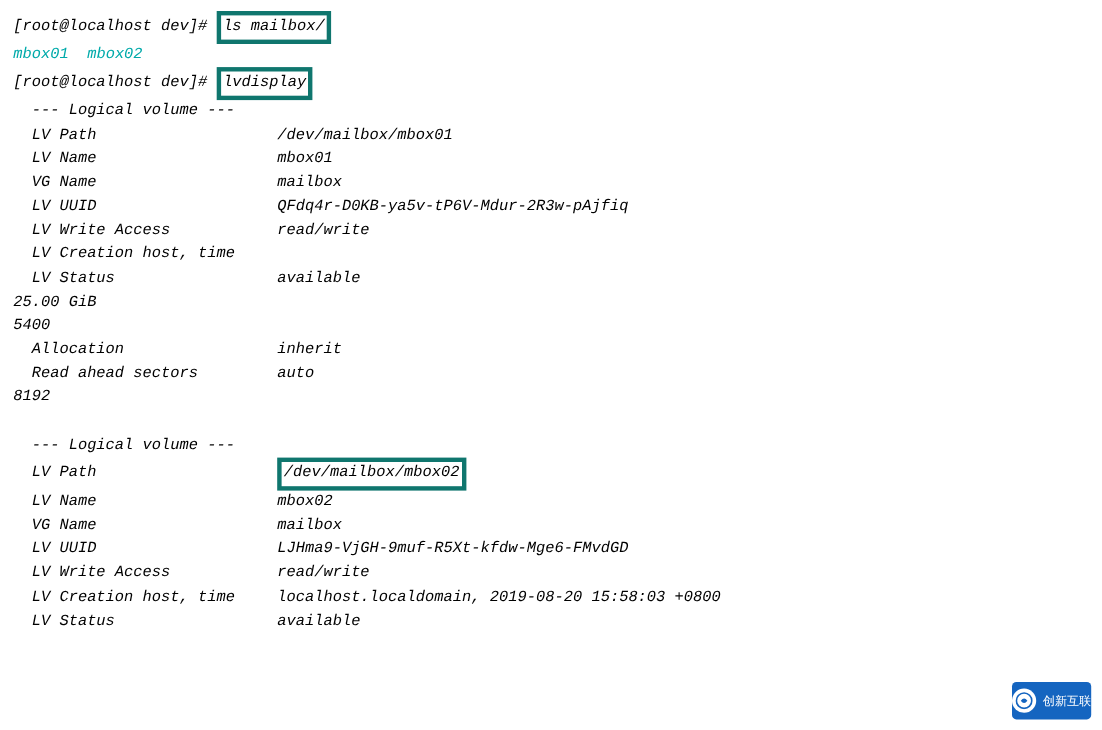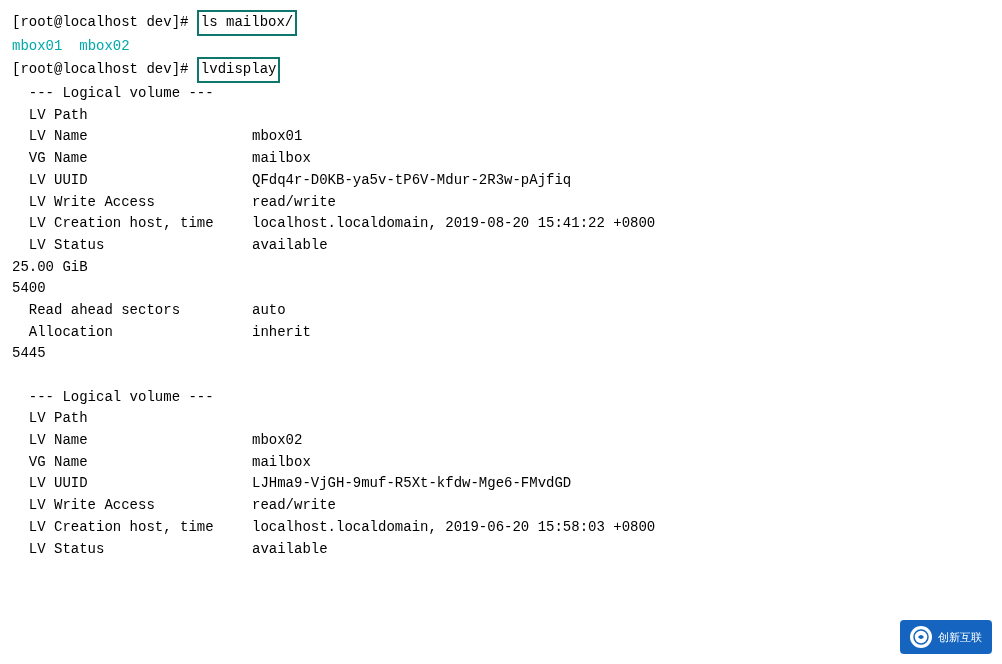--- a/index.html
+++ b/index.html
@@ -13,46 +13,47 @@
       overflow: hidden;
       position: relative;
     }
     .terminal {
       background: #ffffff;
       padding: 10px 12px;
       width: 1002px;
       min-height: 664px;
       color: #000000;
       line-height: 1.55;
+      font-style: italic;
     }
     .line {
       display: flex;
       align-items: baseline;
       white-space: pre;
     }
     .prompt {
       color: #000000;
     }
     .cyan-text {
       color: #00aaaa;
     }
     .highlight-box {
-      border: 2px solid #0f766e;
+      border: 4px solid #0f766e;
       display: inline;
       padding: 0 2px;
     }
     .logo-area {
       position: absolute;
       bottom: 10px;
       right: 10px;
       background: #1565c0;
       color: #ffffff;
       font-family: Liberation Serif, serif;
       font-size: 11px;
-      padding: 6px 10px;
+      padding: 6px 0;
       border-radius: 4px;
       display: flex;
       align-items: center;
       gap: 6px;
     }
     .logo-icon {
       width: 22px;
       height: 22px;
       border-radius: 50%;
       background: #ffffff;
@@ -78,78 +79,78 @@
   </div>
 
   <div class="line">
     <span class="prompt">[root@localhost dev]# </span><span class="highlight-box">lvdisplay</span>
   </div>
 
   <div class="line">
     <span>&nbsp;&nbsp;--- Logical volume ---</span>
   </div>
   <div class="line">
-    <span style="display:inline-block;min-width:240px">&nbsp;&nbsp;LV Path</span>
+    <span style="display:inline-block;min-width:240px">&nbsp;&nbsp;LV Path</span><span>/dev/mailbox/mbox01</span>
   </div>
   <div class="line">
     <span style="display:inline-block;min-width:240px">&nbsp;&nbsp;LV Name</span><span>mbox01</span>
   </div>
   <div class="line">
     <span style="display:inline-block;min-width:240px">&nbsp;&nbsp;VG Name</span><span>mailbox</span>
   </div>
   <div class="line">
     <span style="display:inline-block;min-width:240px">&nbsp;&nbsp;LV UUID</span><span>QFdq4r-D0KB-ya5v-tP6V-Mdur-2R3w-pAjfiq</span>
   </div>
   <div class="line">
     <span style="display:inline-block;min-width:240px">&nbsp;&nbsp;LV Write Access</span><span>read/write</span>
   </div>
   <div class="line">
-    <span style="display:inline-block;min-width:240px">&nbsp;&nbsp;LV Creation host, time</span><span>localhost.localdomain, 2019-08-20 15:41:22 +0800</span>
+    <span style="display:inline-block;min-width:240px">&nbsp;&nbsp;LV Creation host, time</span>
   </div>
   <div class="line">
     <span style="display:inline-block;min-width:240px">&nbsp;&nbsp;LV Status</span><span>available</span>
   </div>
   <div class="line">
     <span>25.00 GiB</span>
   </div>
   <div class="line">
     <span>5400</span>
   </div>
   <div class="line">
+    <span style="display:inline-block;min-width:240px">&nbsp;&nbsp;Allocation</span><span>inherit</span>
+  </div>
+  <div class="line">
     <span style="display:inline-block;min-width:240px">&nbsp;&nbsp;Read ahead sectors</span><span>auto</span>
   </div>
   <div class="line">
-    <span style="display:inline-block;min-width:240px">&nbsp;&nbsp;Allocation</span><span>inherit</span>
-  </div>
-  <div class="line">
-    <span>5445</span>
+    <span>8192</span>
   </div>
 
   <div class="line">&nbsp;</div>
 
   <div class="line">
     <span>&nbsp;&nbsp;--- Logical volume ---</span>
   </div>
   <div class="line">
-    <span style="display:inline-block;min-width:240px">&nbsp;&nbsp;LV Path</span>
+    <span style="display:inline-block;min-width:240px">&nbsp;&nbsp;LV Path</span><span class="highlight-box">/dev/mailbox/mbox02</span>
   </div>
   <div class="line">
     <span style="display:inline-block;min-width:240px">&nbsp;&nbsp;LV Name</span><span>mbox02</span>
   </div>
   <div class="line">
     <span style="display:inline-block;min-width:240px">&nbsp;&nbsp;VG Name</span><span>mailbox</span>
   </div>
   <div class="line">
     <span style="display:inline-block;min-width:240px">&nbsp;&nbsp;LV UUID</span><span>LJHma9-VjGH-9muf-R5Xt-kfdw-Mge6-FMvdGD</span>
   </div>
   <div class="line">
     <span style="display:inline-block;min-width:240px">&nbsp;&nbsp;LV Write Access</span><span>read/write</span>
   </div>
   <div class="line">
-    <span style="display:inline-block;min-width:240px">&nbsp;&nbsp;LV Creation host, time</span><span>localhost.localdomain, 2019-06-20 15:58:03 +0800</span>
+    <span style="display:inline-block;min-width:240px">&nbsp;&nbsp;LV Creation host, time</span><span>localhost.localdomain, 2019-08-20 15:58:03 +0800</span>
   </div>
   <div class="line">
     <span style="display:inline-block;min-width:240px">&nbsp;&nbsp;LV Status</span><span>available</span>
   </div>
 </div>
 
 <div class="logo-area">
   <div class="logo-icon">
     <svg width="16" height="16" viewBox="0 0 16 16">
       <circle cx="8" cy="8" r="7" fill="none" stroke="#1565c0" stroke-width="1.5"></circle>

